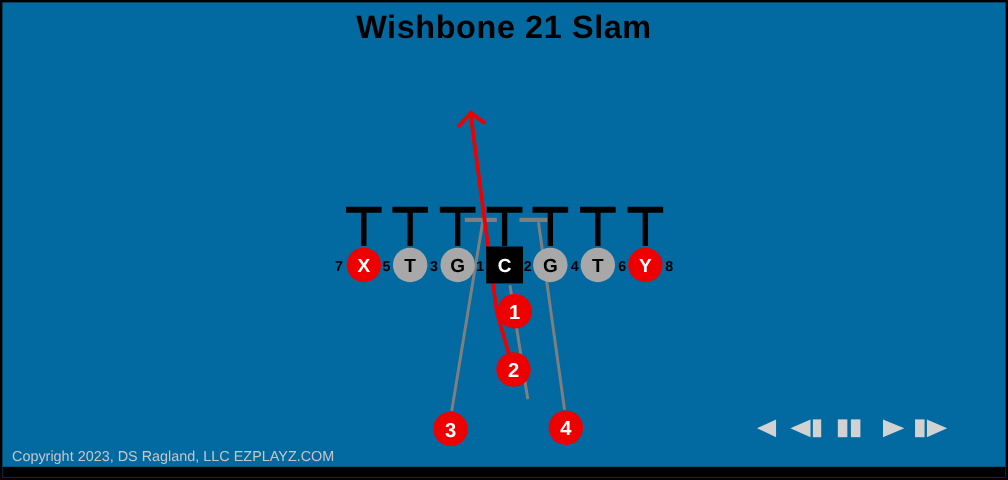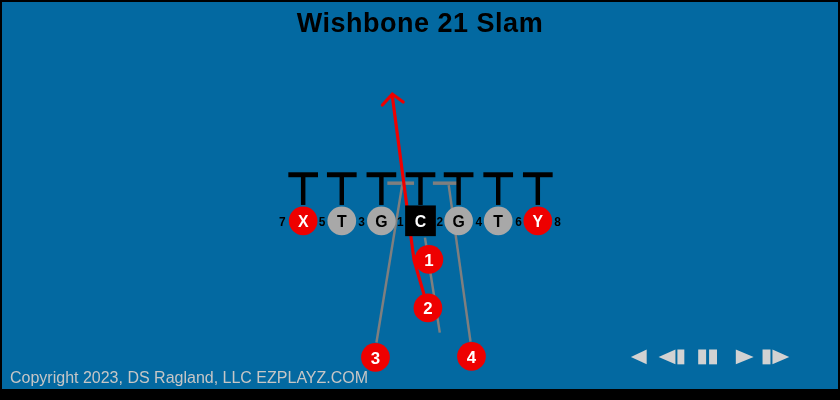--- a/index.html
+++ b/index.html
@@ -18,21 +18,21 @@
     font-size:27px;
     font-weight:700;
     color:#000000;
     letter-spacing:0.5px;
   }
   .play-svg{
     position:absolute;top:0;left:0;width:100%;height:100%;
   }
   .copyright{
     position:absolute;left:8px;bottom:11px;
-    font-size:16px;
+    font-size:12px;
     color:#c6c6c6;
     font-weight:400;
   }
   .bottom-bar{
     position:absolute;left:0;right:0;bottom:0;height:9px;
     background:#000000;
   }
   svg text{user-select:none;}
 </style>
 </head>

